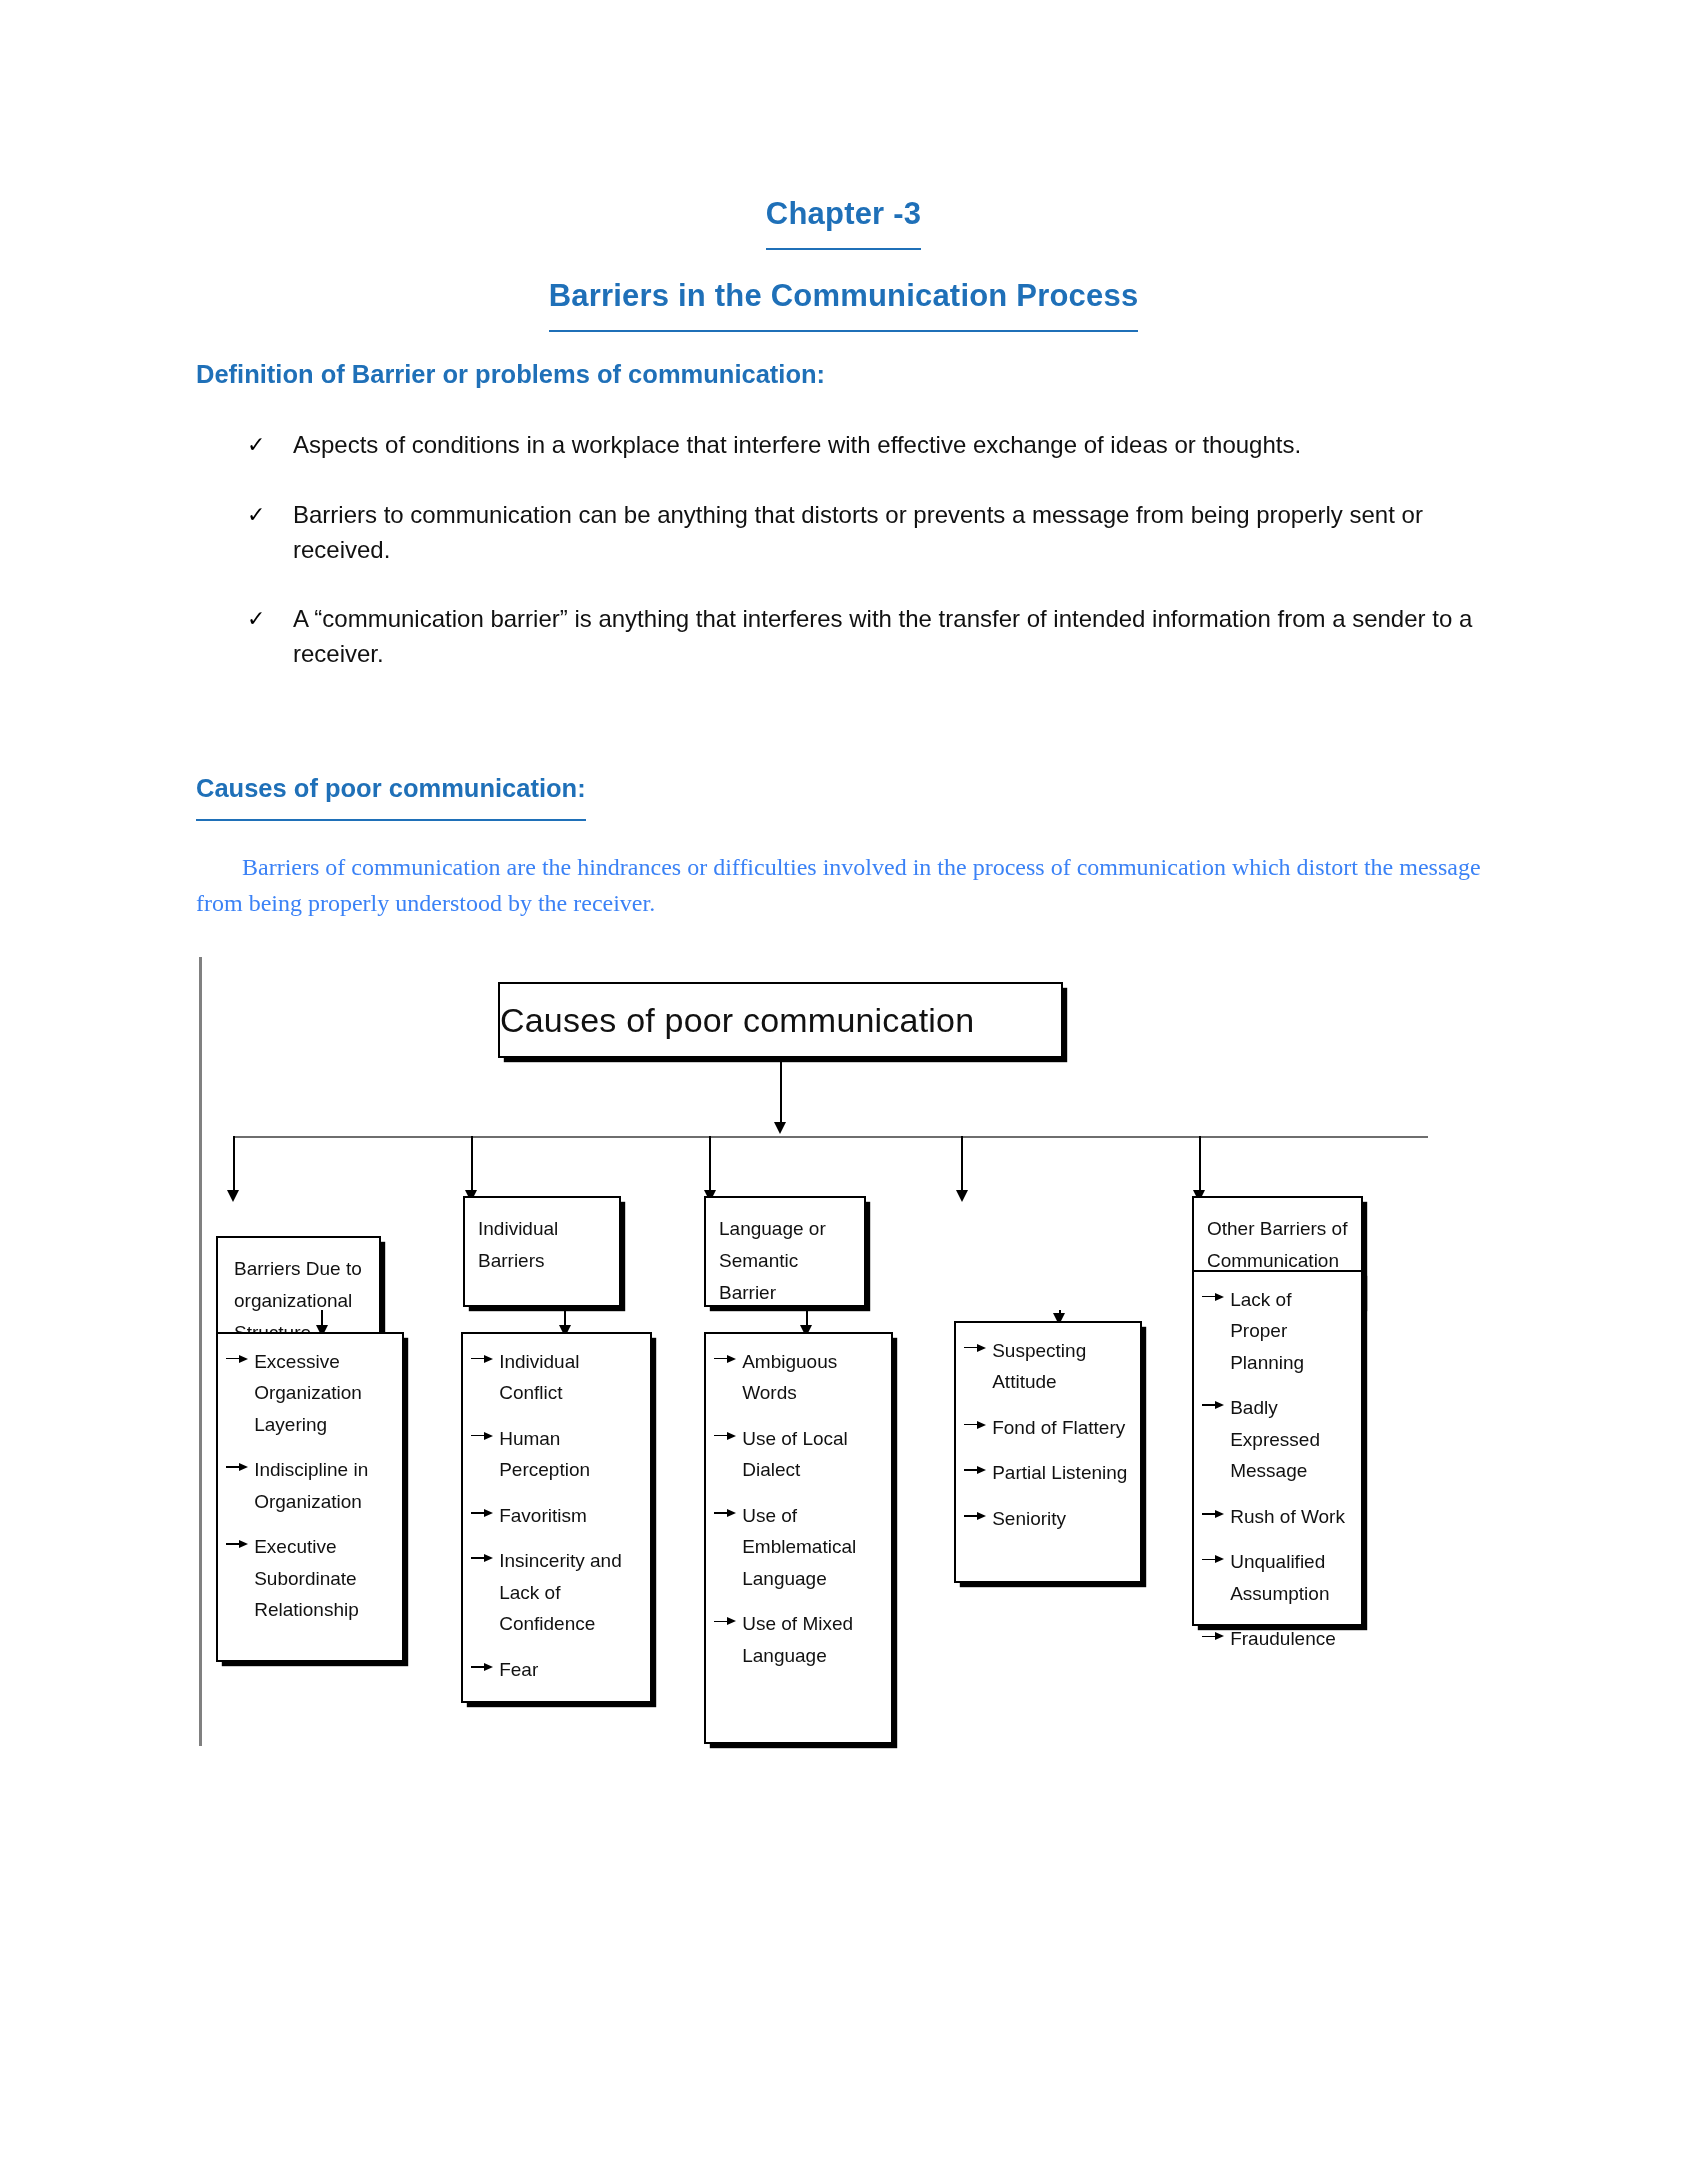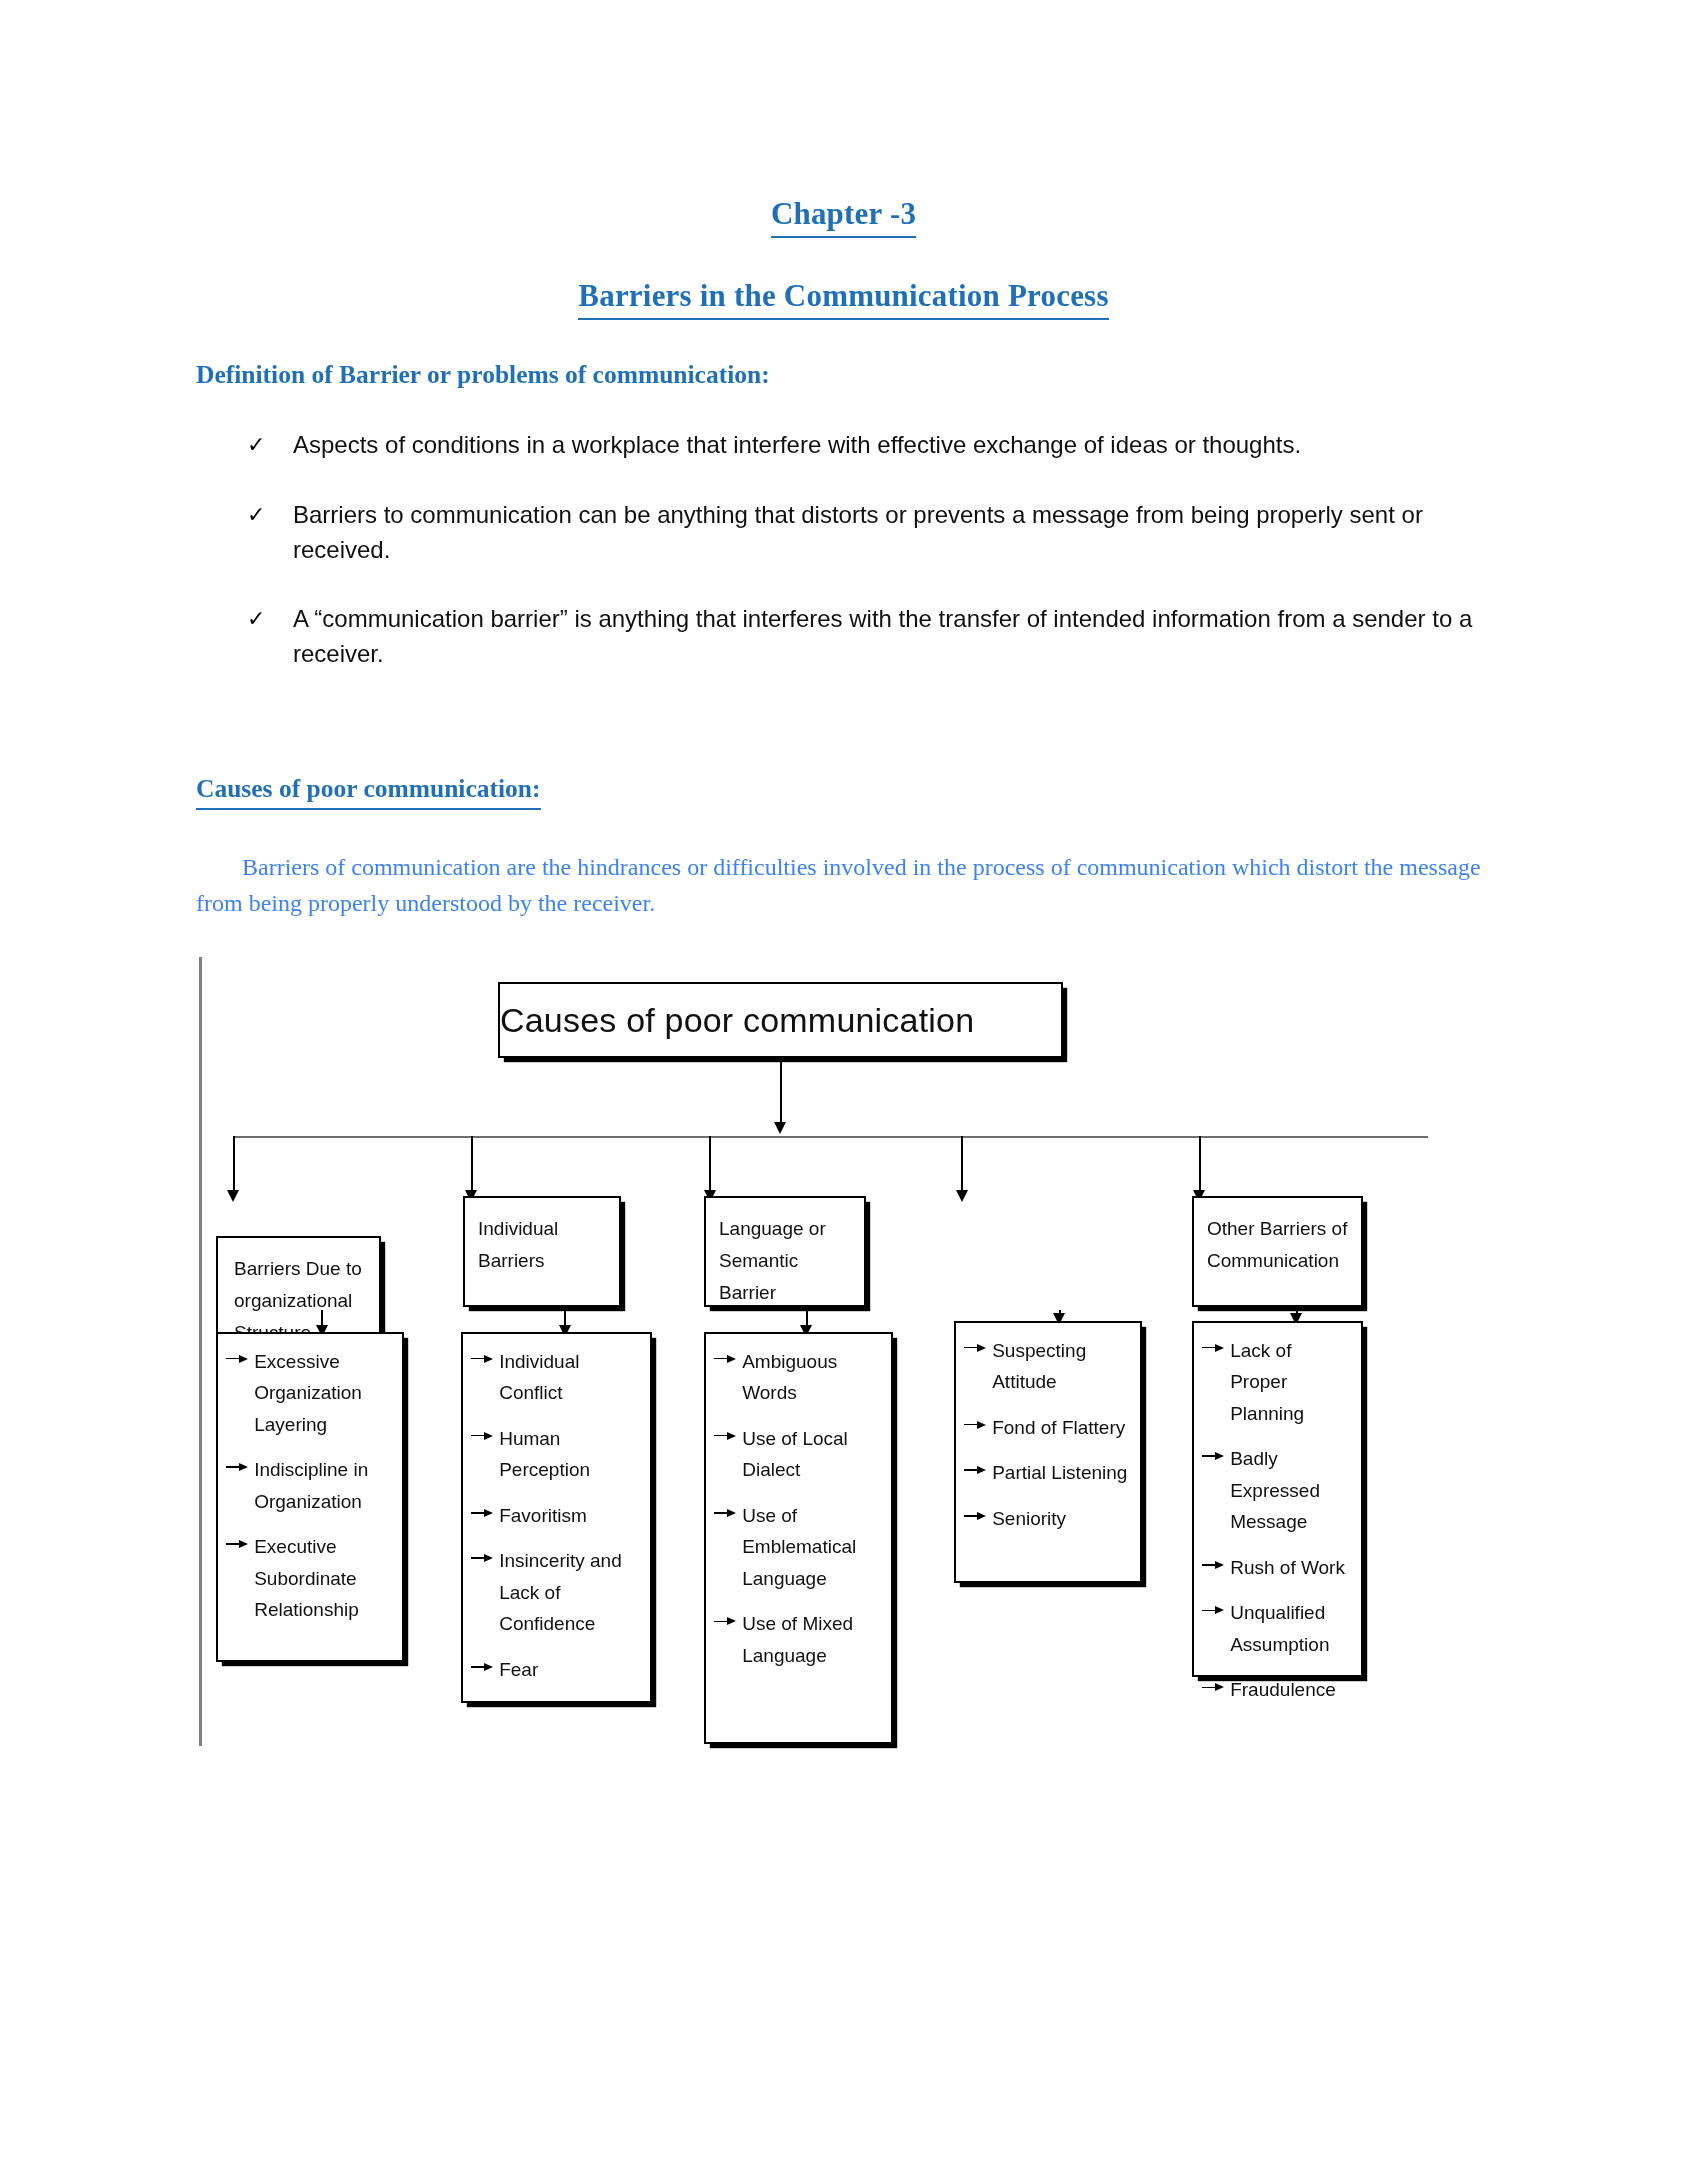--- a/index.html
+++ b/index.html
@@ -31,22 +31,21 @@
   .doc-title-1 {
     position: absolute;
     left: 0; right: 0;
     top: 196px;
     font-size: 31px;
   }
   .doc-title-1 span,
   .doc-title-2 span,
   .sec-heading span {
     border-bottom: 2.5px solid #1F70B8;
-    padding-bottom: 5px;
-    font-family: Liberation Serif, serif;
+    padding-bottom: 17px;
   }
   .doc-title-2 {
     position: absolute;
     left: 0; right: 0;
     top: 278px;
     font-size: 31px;
   }
   .sec-heading {
     position: absolute;
     left: 196px;
@@ -418,21 +417,21 @@
       </div>
       <div class="detail-item">
         <span class="arrow-bullet">
             <span class="shaft"></span>
             <span class="head"></span>
           </span>
         <span>Seniority</span>
       </div>
     </div>
 
-    <div class="node detail-box" style="left:1192px; top:1321px; width:171px; height:356px;">
+    <div class="node detail-box" style="left:1192px; top:1270px; width:171px; height:356px;">
       <div class="detail-item">
         <span class="arrow-bullet">
             <span class="shaft"></span>
             <span class="head"></span>
           </span>
         <span>Lack of Proper Planning</span>
       </div>
       <div class="detail-item">
         <span class="arrow-bullet">
             <span class="shaft"></span>

